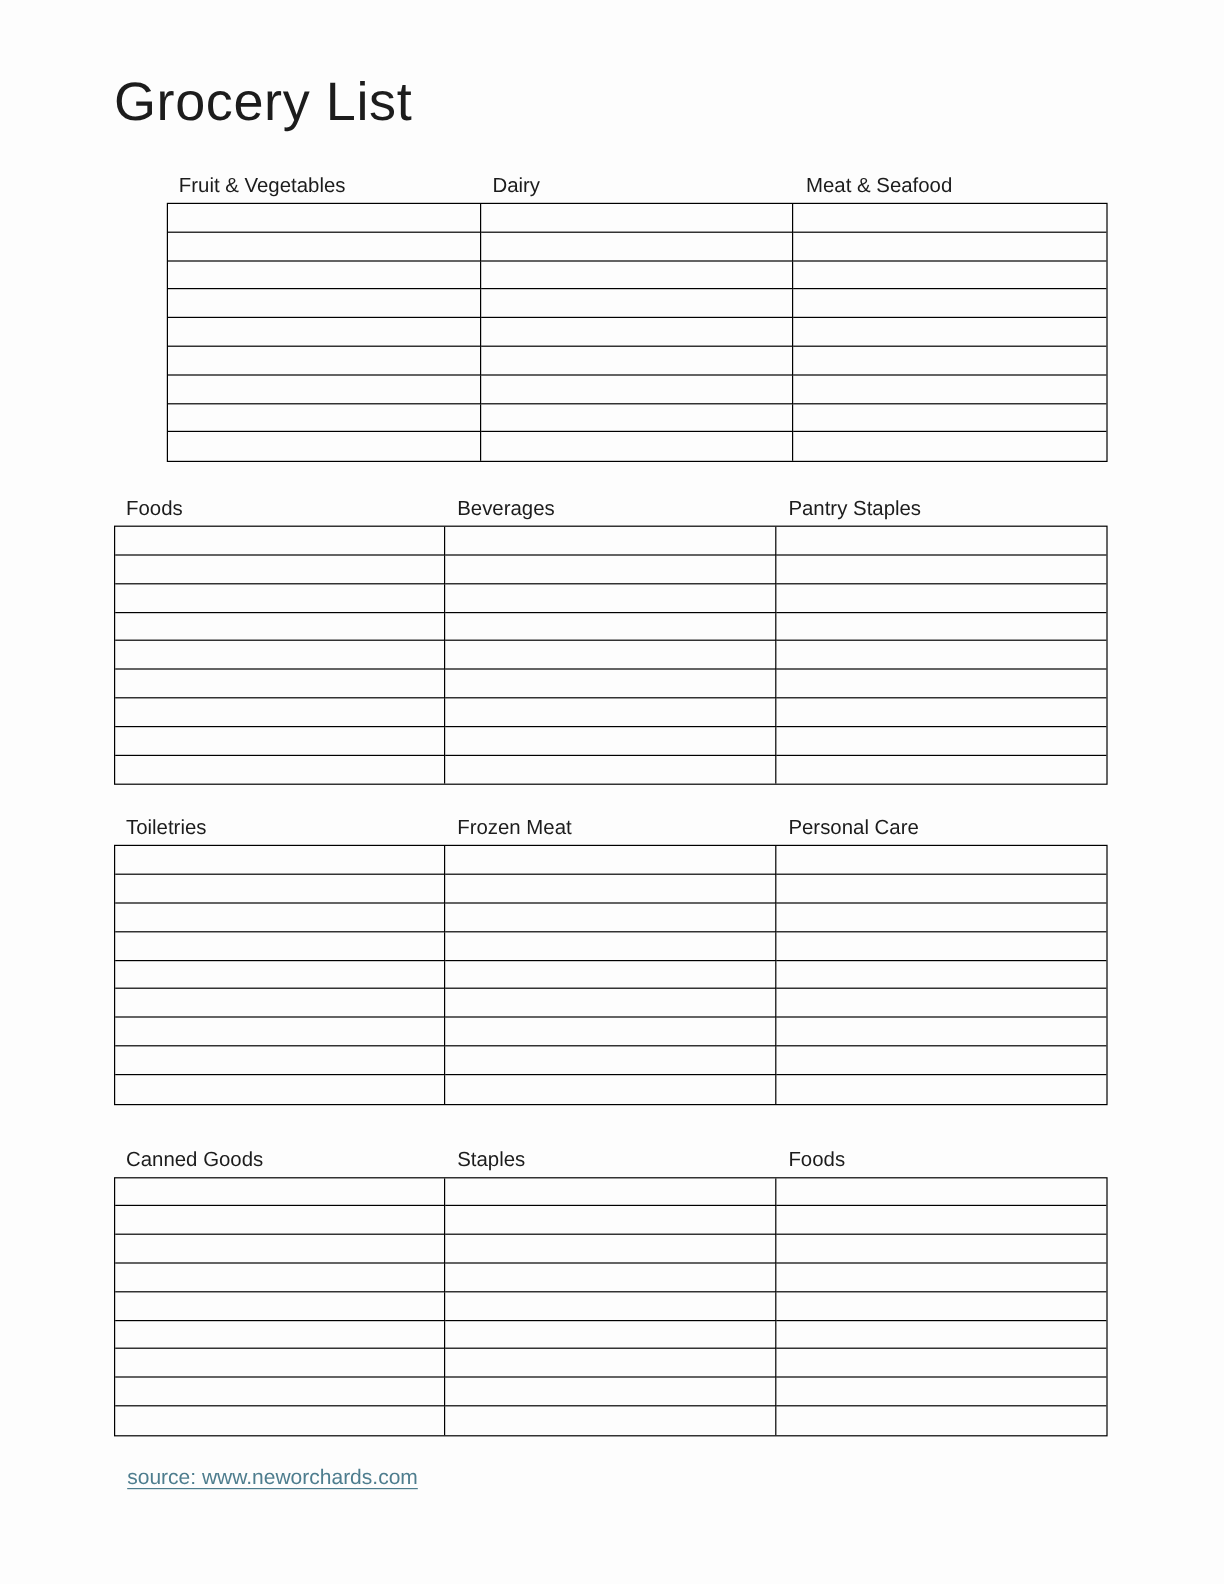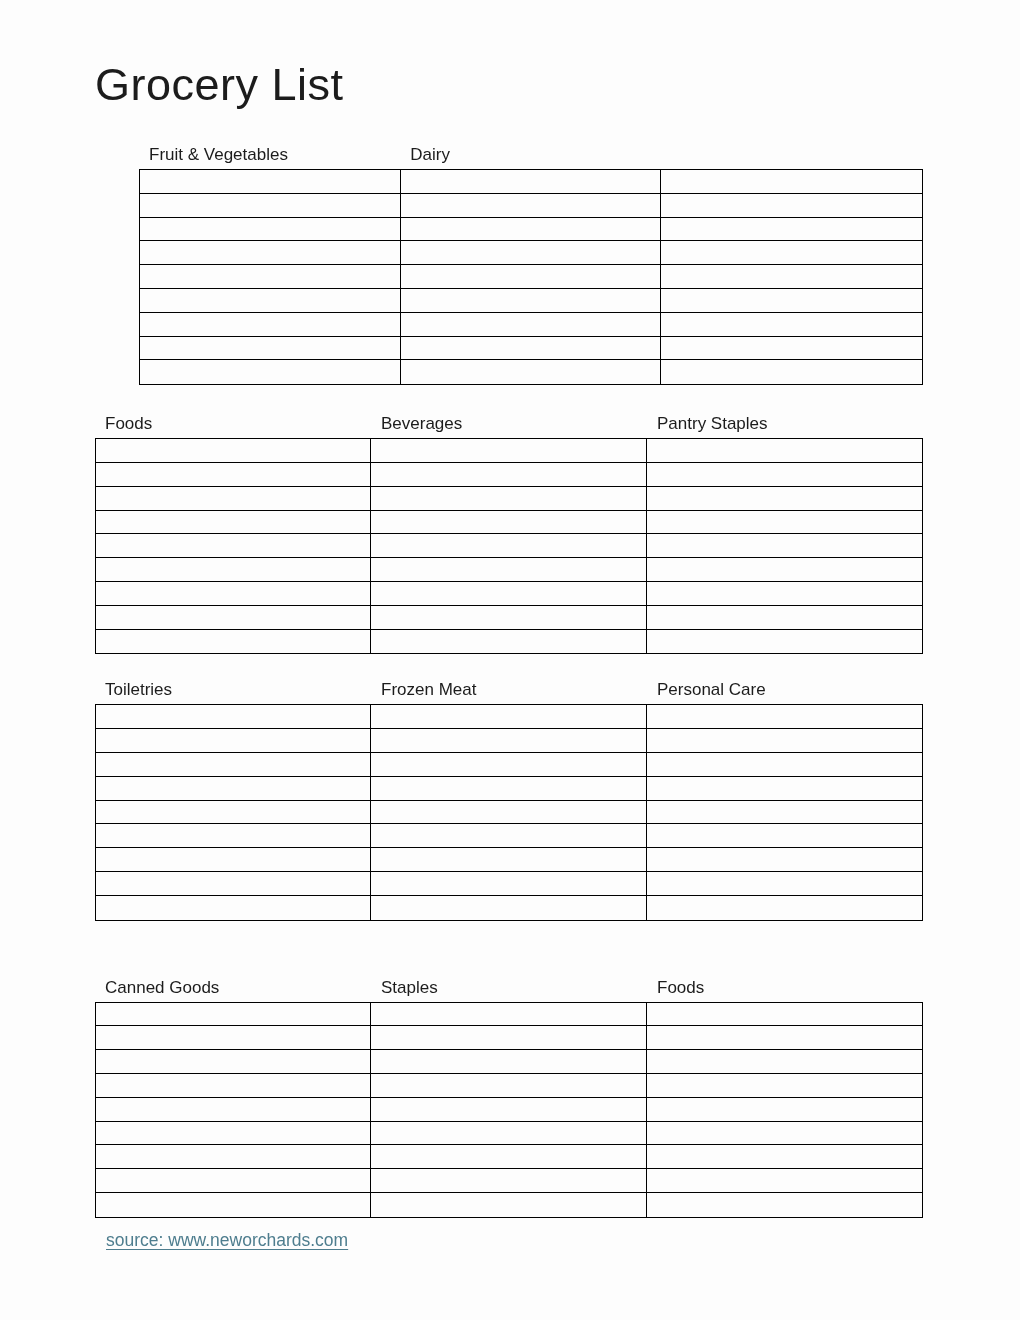--- a/index.html
+++ b/index.html
@@ -31,21 +31,21 @@
     margin-top: 32px;
     padding-left: 44px;
   }
   .grocery-section {
     margin-top: 28px;
   }
   #sections > section:nth-child(3) {
     margin-top: 25px;
   }
   #sections > section:nth-child(4) {
-    margin-top: 56px;
+    margin-top: 35px;
   }
   .section-header {
     display: grid;
     grid-template-columns: repeat(3, 1fr);
     margin-bottom: 4px;
   }
   .section-header span {
     display: block;
     padding-left: 10px;
     font-size: 17px;
@@ -61,39 +61,40 @@
   }
   .cell {
     box-sizing: border-box;
     height: 23.8px;
     border-right: 1.5px solid #000;
     border-bottom: 1.5px solid #000;
   }
   .cell.last-col { border-right: none; }
   .cell.last-row { border-bottom: none; }
   .footer {
-    margin-top: 12px;
+    margin-top: 24px;
     padding-left: 11px;
   }
   .footer a {
     font-size: 17.5px;
     text-decoration: underline;
     text-underline-offset: 3px;
   }
 </style>
 </head>
 <body style="background: rgb(253, 253, 253); color: rgb(28, 28, 28);">
 
 <div class="page">
   <h1 class="page-title">Grocery List</h1>
   <div id="sections">
       <section class="grocery-section">
         <div class="section-header">
           <span>Fruit &amp; Vegetables</span>
           <span>Dairy</span>
+          <span>Meat &amp; Seafood</span>
         </div>
         <div class="grid-table">
           <div class="cell"></div>
           <div class="cell"></div>
           <div class="cell last-col"></div>
           <div class="cell"></div>
           <div class="cell"></div>
           <div class="cell last-col"></div>
           <div class="cell"></div>
           <div class="cell"></div>

